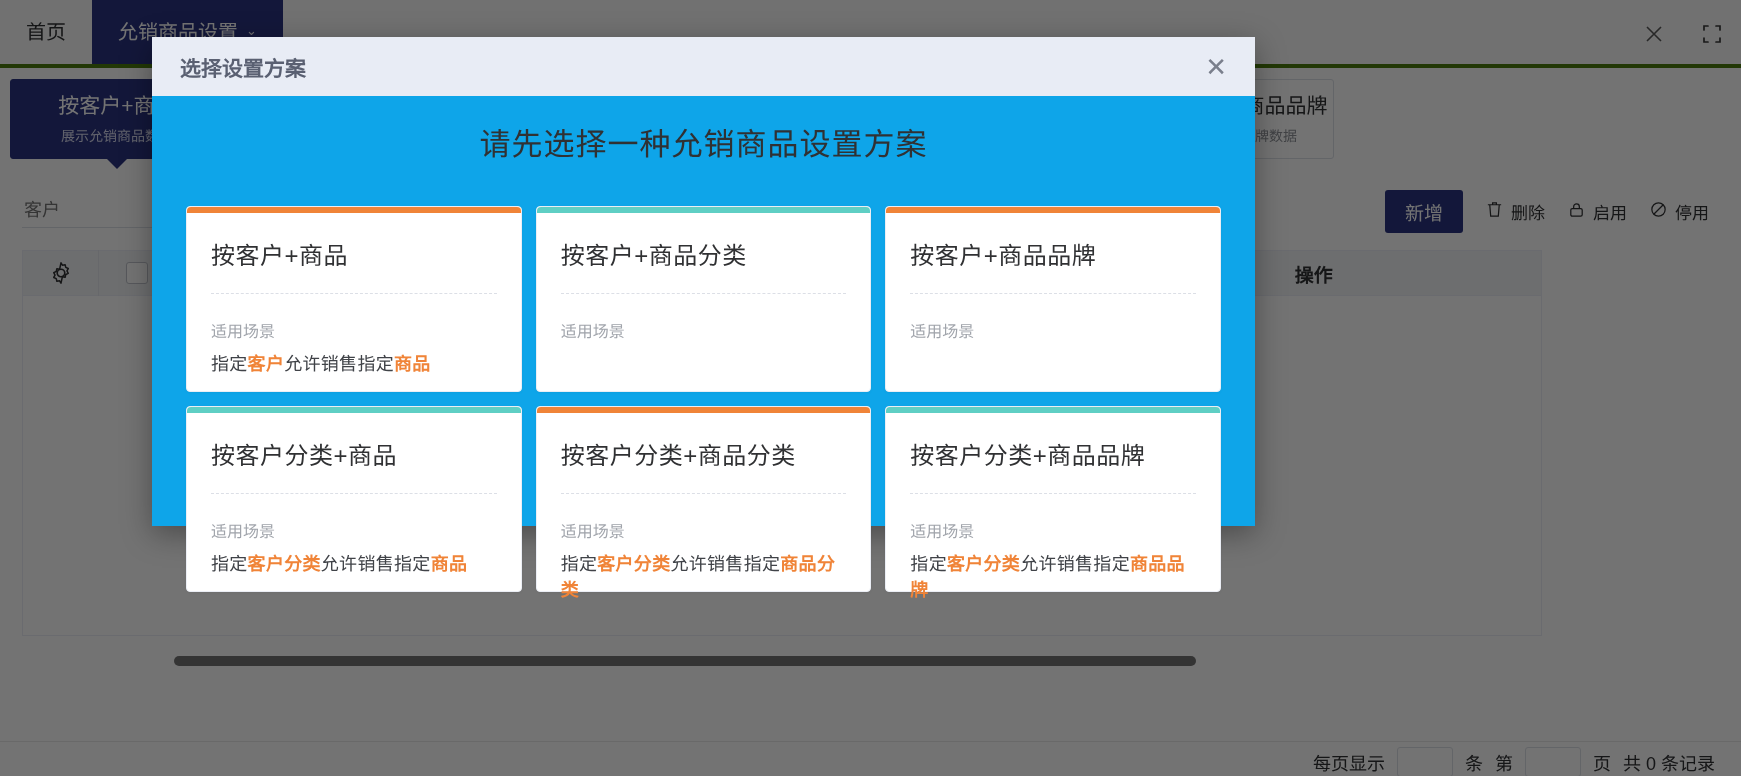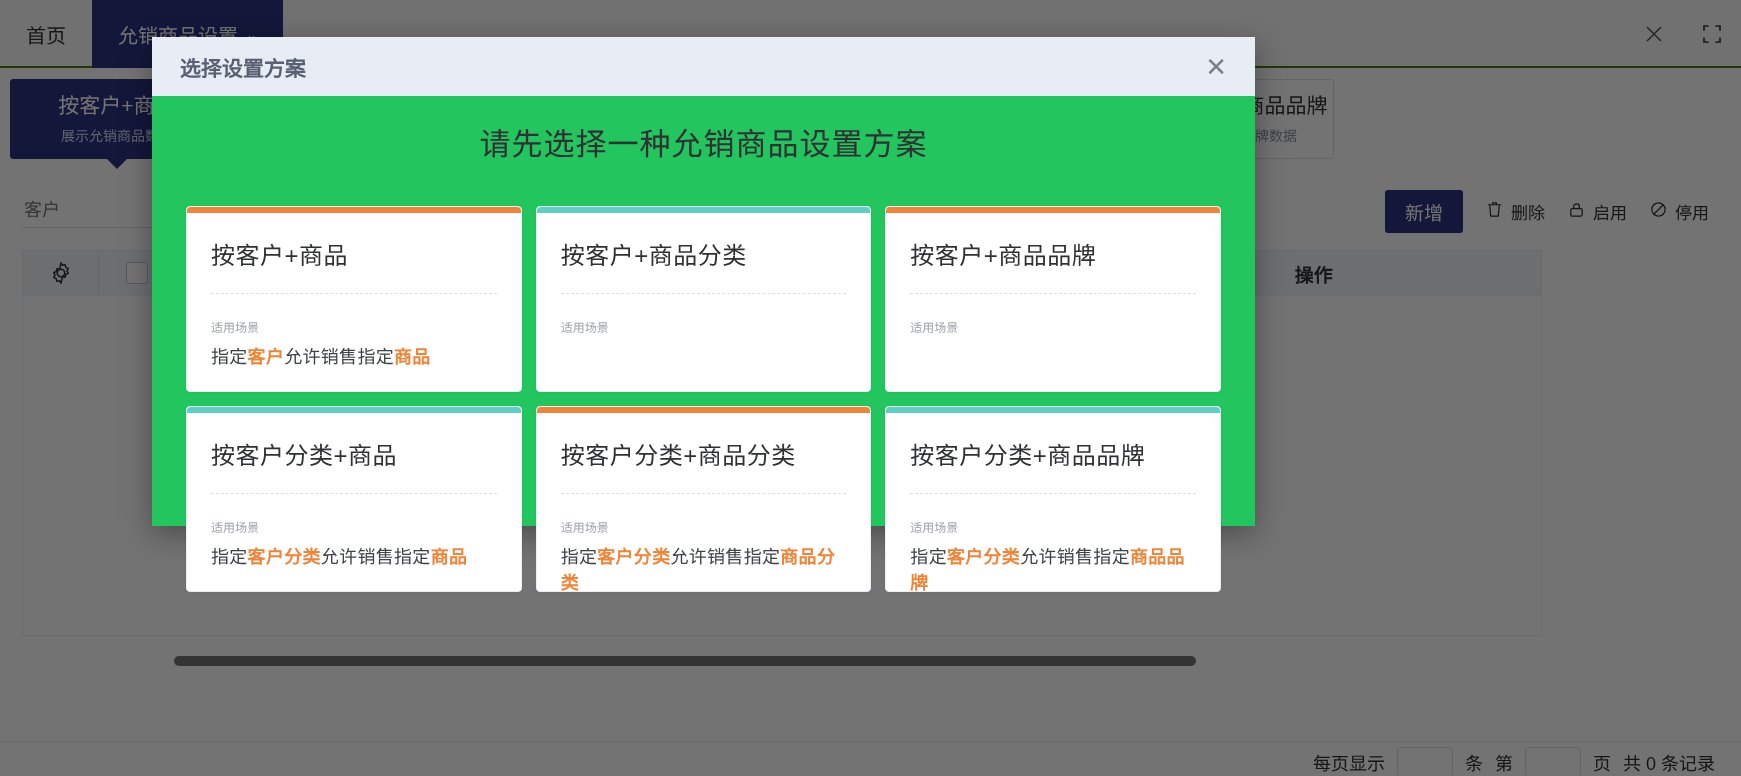--- a/index.html
+++ b/index.html
@@ -8,22 +8,22 @@
     font-family: "Liberation Sans", "DejaVu Sans", sans-serif;
     overflow: hidden;
     background: #ffffff;
   }
 
   
   #app-bg { position: absolute; inset: 0; background: #ffffff; }
 
   .topbar {
     position: absolute; left: 0; top: 0; width: 1741px; height: 68px;
-    background: #fafafa; border-bottom: 2px solid #4d7c0f;
-    display: flex; align-items: flex-start;
+    background: #fafafa; border-bottom: 4px solid #4d7c0f;
+    display: flex; align-items: flex-end;
   }
   .tab-home {
     padding: 0 26px; height: 68px; display: flex; align-items: center;
     font-size: 20px; color: #303133;
   }
   .tab-active {
     height: 68px; padding: 0 26px; background: #2b3480; color: #ffffff;
     display: flex; align-items: center; gap: 8px; font-size: 20px;
   }
   .chev { font-size: 13px; opacity: .9; }
@@ -107,21 +107,21 @@
   .footer-sep { position:absolute; left:0; top:741px; width:1741px; height:1px; background:#e8e8e8; }
 
   .checkbox-sq { width: 22px; height: 22px; border: 1px solid #c0c4cc; border-radius: 3px; background: #fff; }
 
   
   #overlay { position: absolute; inset: 0; background: rgba(0,0,0,.55); }
 
   
   #modal {
     position: absolute; left: 152px; top: 37px; width: 1103px; height: 489px;
-    background: #22c55e; box-shadow: 0 8px 28px rgba(0,0,0,.35);
+    background: #0ea5e9; box-shadow: 0 8px 28px rgba(0,0,0,.35);
   }
   .modal-head {
     height: 59px; background: #e8ecf5; display: flex; align-items: center;
     padding: 0 22px 0 28px; justify-content: space-between;
   }
   .modal-title { font-size: 21px; font-weight: bold; color: #5a6072; }
   .modal-x {
     font-size: 26px; color: #7a7f8c; line-height: 1; background: none; border: none;
     cursor: pointer; font-family: inherit; padding: 2px 6px;
   }
@@ -137,21 +137,21 @@
     background: #fff; border: 1px solid #ebeef5; border-radius: 4px;
     height: 186px; padding: 0 24px; position: relative; cursor: pointer;
     box-shadow: 0 1px 3px rgba(0,0,0,.04);
   }
   .card-bar { position: absolute; left: 0; top: 0; width: 100%; height: 6px; border-radius: 4px 4px 0 0; }
   .card-title {
     font-size: 24px; color: #303133; padding-top: 29px; padding-bottom: 22px;
     letter-spacing: .5px;
   }
   .card-hr { border-top: 1px dashed #dcdfe6; }
-  .card-lbl { font-size: 12px; color: #a0a4ab; padding-top: 24px; }
+  .card-lbl { font-size: 16px; color: #a0a4ab; padding-top: 24px; }
   .card-desc { font-size: 18px; color: #404348; padding-top: 7px; letter-spacing: .3px; }
   .hl { color: #f08438; font-weight: bold; }
 </style>
 </head>
 <body>
 
 <div id="app-bg">
 
   <div class="topbar">
     <div class="tab-home">

